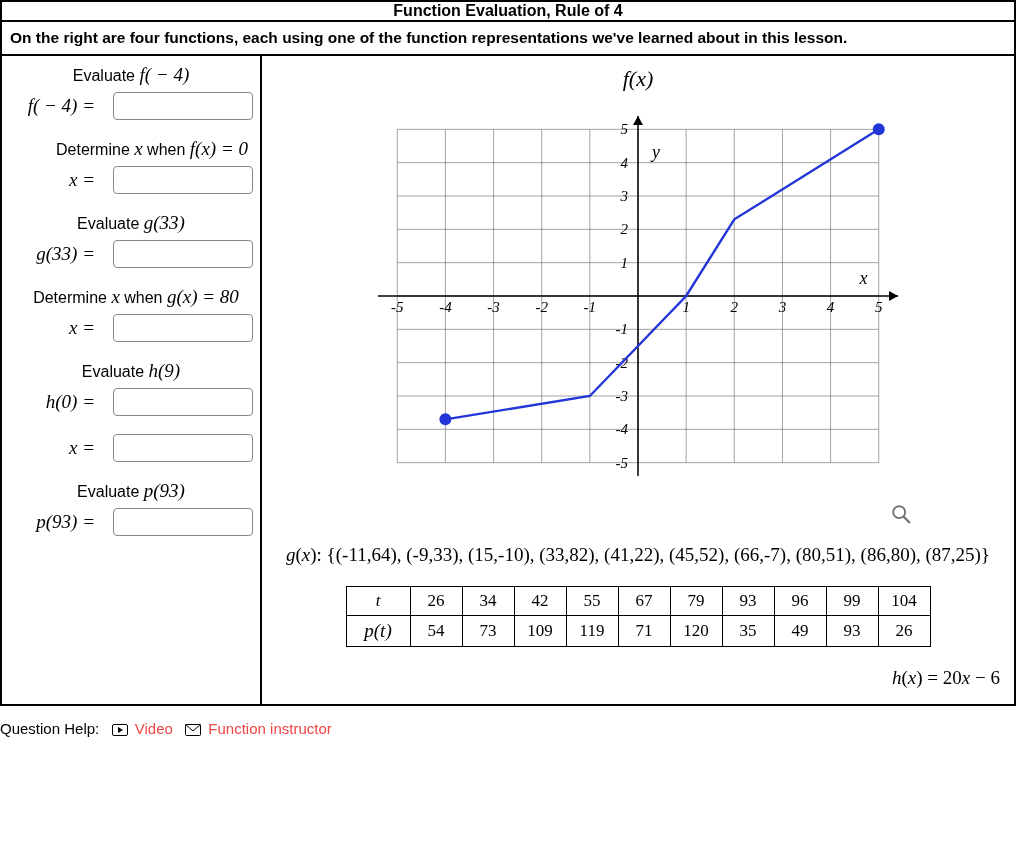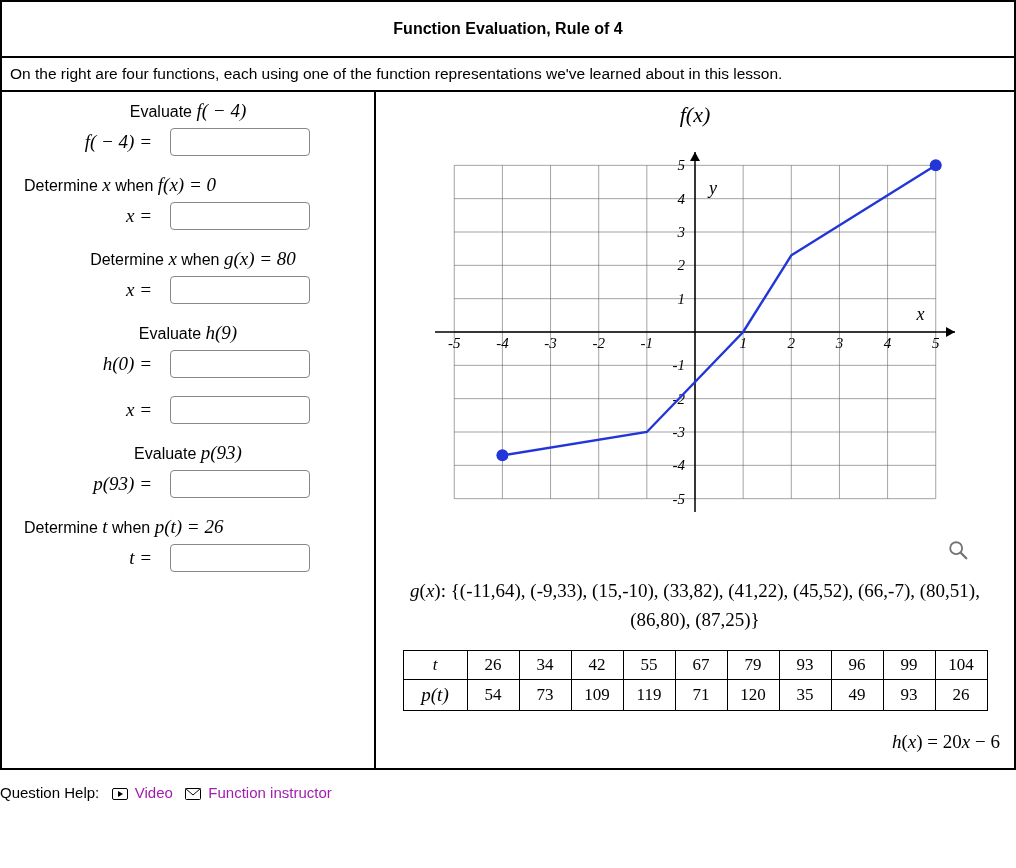--- a/index.html
+++ b/index.html
@@ -1,31 +1,31 @@
 <!DOCTYPE html>
 <html><head>
 <meta charset="utf-8">
 <style>
 * { box-sizing: border-box; margin: 0; padding: 0; }
 body { font-family: Verdana, Geneva, sans-serif; font-size: 15px; background: #fff; }
 .container { width: 1016px; }
-.title-bar { border: 2px solid #000; text-align: center; font-weight: bold; padding: 18px 0; font-size: 16px; }
-.instructions { border: 2px solid #000; border-top: none; padding: 5px 8px; font-size: 15.5px; line-height: 1.45; }
+.title-bar { border: 2px solid #000; text-align: center; font-weight: bold; padding: 0 0; font-size: 16px; }
+.instructions { border: 2px solid #000; border-top: none; padding: 5px 8px; font-size: 15.5px; line-height: 1.45; font-weight: bold; }
 .main-row { display: flex; border: 2px solid #000; border-top: none; }
-.left-col { width: 374px; border-right: 2px solid #000; padding: 8px 12px 8px 12px; }
+.left-col { width: 260px; border-right: 2px solid #000; padding: 8px 12px 8px 12px; }
 .right-col { flex: 1; padding: 10px 14px 14px 14px; }
 .q-block { margin-bottom: 18px; }
 .q-prompt { text-align: center; margin-bottom: 6px; font-size: 16px; }
 .q-answer { display: flex; align-items: center; justify-content: center; gap: 16px; }
 .ans-label { font-size: 16px; text-align: right; min-width: 88px; padding-right:2px;}
 input.ans { width: 140px; height: 28px; border: 1px solid #888; border-radius: 4px; padding: 2px 6px; font-size: 15px; background:#fff; }
 .math-i { font-family: 'Times New Roman', serif; font-style: italic; font-size: 19px; }
 .math-r { font-family: 'Times New Roman', serif; font-size: 19px; }
 .help-row { padding: 14px 0 10px 0; font-size: 15px; }
-.help-row a { color: #a21caf; text-decoration: none; margin-left: 4px; }
+.help-row a { color: #ef4444; text-decoration: none; margin-left: 4px; }
 .vid-icon, .msg-icon { display:inline-block; vertical-align:middle; margin-right:3px; }
 .graph-wrap { position: relative; width: 560px; height: 435px; margin: 0 auto 10px auto; }
 .graph-title { text-align:center; font-family:'Times New Roman',serif; font-style:italic; font-size:22px; margin-bottom:4px; }
 svg.graph { display:block; }
 .gfunc { text-align:center; font-family:'Times New Roman',serif; font-size:19px; margin:10px 6px 16px 6px; line-height:1.5; }
 .ptable { border-collapse: collapse; margin: 0 auto 18px auto; }
 .ptable td, .ptable th { border: 1px solid #000; text-align:center; padding: 4px 0; font-family:'Times New Roman',serif; font-size:17px; }
 .ptable .hdr { font-style: italic; width:64px; }
 .ptable td { width: 52px; }
 .hfunc { text-align:right; font-family:'Times New Roman',serif; font-size:21px; }
@@ -50,29 +50,36 @@
 
       <div class="q-block">
         <div class="q-prompt"><span>Evaluate </span><span class="math-i">f( − 4)</span></div>
         <div class="q-answer">
           <span class="ans-label"><span class="math-i">f( − 4) = </span></span>
           <input class="ans" style="">
         </div>
       </div>
 
       <div class="q-block">
-        <div class="q-prompt" style="text-align:left; padding-left:10px;">
+        <div class="q-prompt" style="text-align:right; padding-left:10px;">
           <span>Determine </span><span class="math-i">x</span><span> when </span><span class="math-i">f(x) = 0</span>
         </div>
         <div class="q-answer">
           <span class="ans-label"><span class="math-i">x = </span></span>
           <input class="ans" style="">
         </div>
       </div>
 
+      <div class="q-block">
+        <div class="q-prompt"><span>Evaluate </span><span class="math-i">g(33)</span></div>
+        <div class="q-answer">
+          <span class="ans-label"><span class="math-i">g(33) = </span></span>
+          <input class="ans" style="">
+        </div>
+      </div>
 
       <div class="q-block">
         <div class="q-prompt" style="text-align:center; padding-left:10px;">
           <span>Determine </span><span class="math-i">x</span><span> when </span><span class="math-i">g(x) = 80</span>
         </div>
         <div class="q-answer">
           <span class="ans-label"><span class="math-i">x = </span></span>
           <input class="ans" style="">
         </div>
       </div>
@@ -93,29 +100,20 @@
       </div>
 
       <div class="q-block">
         <div class="q-prompt"><span>Evaluate </span><span class="math-i">p(93)</span></div>
         <div class="q-answer">
           <span class="ans-label"><span class="math-i">p(93) = </span></span>
           <input class="ans" style="">
         </div>
       </div>
 
-      <div class="q-block" style="margin-bottom:6px;">
-        <div class="q-prompt" style="text-align:left; padding-left:10px;">
-          <span>Determine </span><span class="math-i">t</span><span> when </span><span class="math-i">p(t) = 26</span>
-        </div>
-        <div class="q-answer">
-          <span class="ans-label"><span class="math-i">t = </span></span>
-          <input class="ans" style="">
-        </div>
-      </div>
 
     </div>
 
     <div class="right-col">
 
       <div class="graph-title"><span>f(x)</span></div>
 
       <div class="graph-wrap">
         <svg class="graph" id="graph-svg" width="560" height="400">
             <line x1="39.25925925925928" y1="366.66666666666663" x2="39.25925925925928" y2="33.33333333333337" stroke="#666" stroke-width="0.6"></line>

